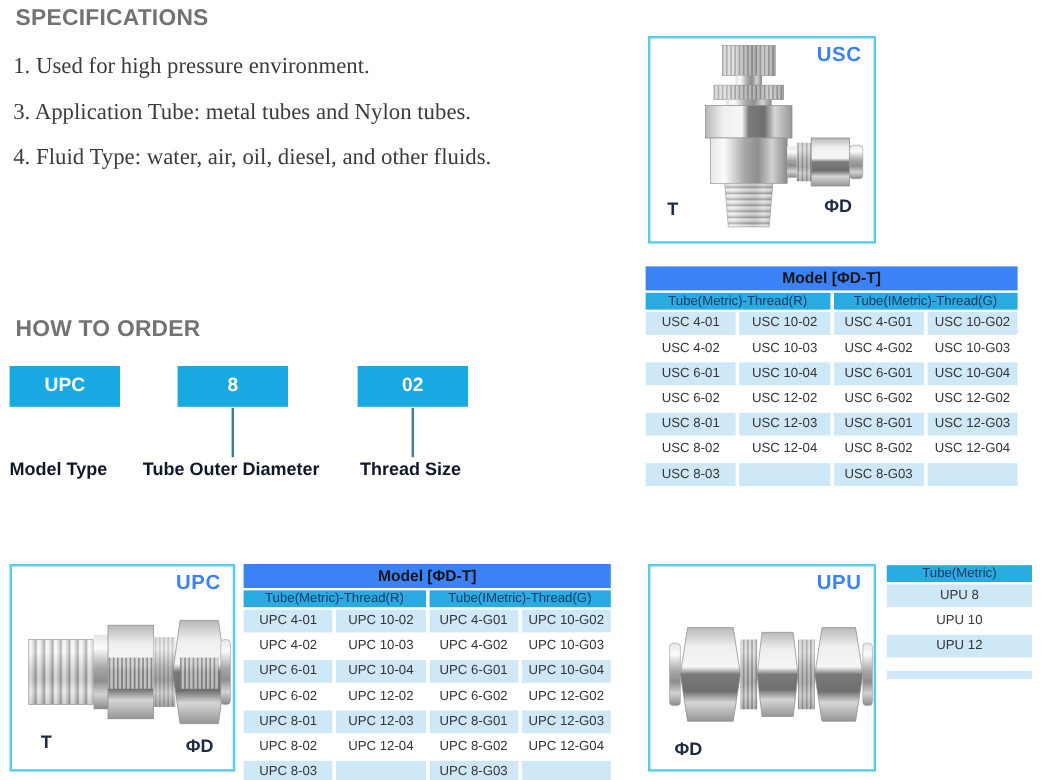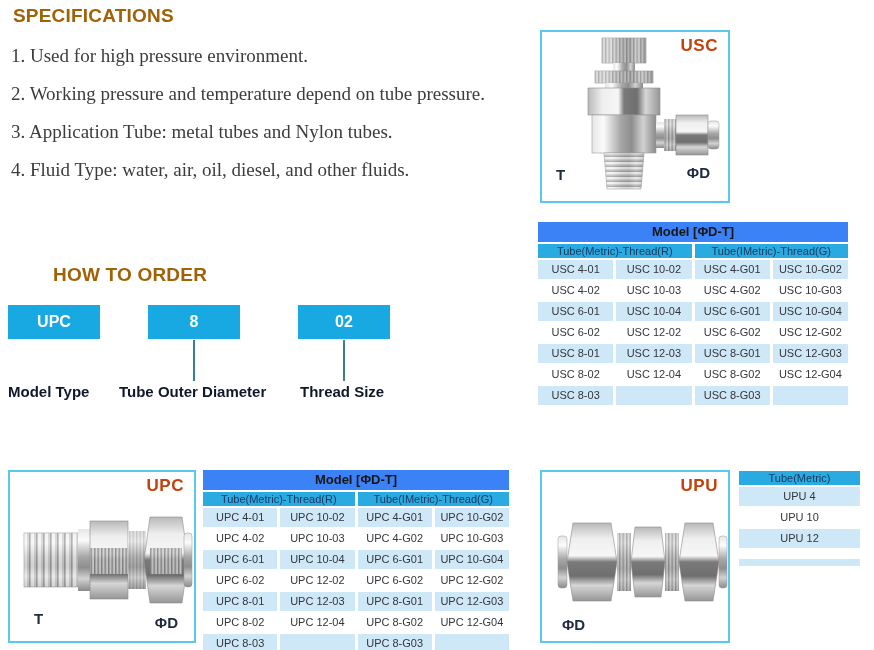--- a/index.html
+++ b/index.html
@@ -1,35 +1,35 @@
 <!DOCTYPE html>
 <html><head>
 <meta charset="utf-8">
 <style>
   html,body { margin:0; padding:0; background:#ffffff; }
   .canvas {
     position:relative; width:874px; height:650px; background:#ffffff;
     font-family:"Liberation Sans", sans-serif; overflow:hidden;
   }
   .section-title {
-    position:absolute; font-size:19px; font-weight:bold; color:#a16207; letter-spacing:.2px;
+    position:absolute; font-size:19px; font-weight:bold; color:#737373; letter-spacing:.2px;
   }
   .spec-list { position:absolute; left:11px; top:47px; width:520px; }
   .spec-item { font-size:19px; color:#3C3C3C; margin-bottom:21px; line-height:17px;font-family:Liberation Serif, serif; }
 
   .order-box {
     position:absolute; width:92px; height:34px; background:#18A8E2; color:#ffffff;
     font-weight:bold; font-size:16px; display:flex; align-items:center; justify-content:center;
   }
   .connector { position:absolute; width:2px; height:41px; top:340px; background:#3A7F93; }
   .order-label { position:absolute; top:383px; font-size:15px; font-weight:bold; color:#0f172a; white-space:nowrap; }
 
   .img-box { position:absolute; background:#ffffff; border:2px solid #5BC8F0; box-sizing:border-box; }
   .img-box svg { display:block; }
-  .prod-name { position:absolute; top:4px; right:10px; font-size:17px; font-weight:bold; color:#c2410c; letter-spacing:.5px; }
+  .prod-name { position:absolute; top:4px; right:10px; font-size:17px; font-weight:bold; color:#3b82f6; letter-spacing:.5px; }
   .fit-label { position:absolute; font-size:15px; font-weight:bold; color:#1E2A44; }
 
   .model-table { position:absolute; display:grid; column-gap:3px; row-gap:2px; background:#ffffff; }
   .model-table .tt { grid-column:1/-1; background:#3b82f6; color:#161616; font-weight:bold; font-size:13px; text-align:center; padding:2px 0 3px; }
   .model-table .th { background:#29ABE2; color:#173A63; font-size:11px; text-align:center; padding:1px 0; white-space:nowrap; }
   .model-table .td { font-size:11px; color:#35353B; text-align:center; padding:3px 0 4px; white-space:nowrap; }
   .model-table .row-a { background:#CFE8F7; }
   .model-table .row-b { background:#FFFFFF; }
 </style>
 </head>
@@ -86,26 +86,25 @@
       <pattern id="knurl" width="3.5" height="6" patternUnits="userSpaceOnUse">
         <rect width="3.5" height="6" fill="#cfcfcf"></rect>
           <rect width="1.4" height="6" fill="#7f7f7f"></rect>
       </pattern>
     </defs>
   </svg>
 
   <div class="section-title" style="left:13px; top:5px;">SPECIFICATIONS</div>
   <div class="spec-list">
     <div class="spec-item">1. Used for high pressure environment.</div>
-    <div class="spec-item">2. Working pressure and temperature depend on tube pressure.</div>
     <div class="spec-item">3. Application Tube: metal tubes and Nylon tubes.</div>
     <div class="spec-item">4. Fluid Type: water, air, oil, diesel, and other fluids.</div>
   </div>
 
-  <div class="section-title" style="left:13px; top:264px;margin-left:40px;">HOW TO ORDER</div>
+  <div class="section-title" style="left:13px; top:264px;">HOW TO ORDER</div>
   <div class="order-box" style="left:8px;  top:305px;">UPC</div>
   <div class="order-box" style="left:148px;top:305px;">8</div>
   <div class="order-box" style="left:298px;top:305px;">02</div>
   <div class="connector" style="left:193px;"></div>
   <div class="connector" style="left:343px;"></div>
   <div class="order-label" style="left:8px;">Model Type</div>
   <div class="order-label" style="left:119px;">Tube Outer Diameter</div>
   <div class="order-label" style="left:300px;">Thread Size</div>
 
   <div class="img-box" style="left:540px; top:30px; width:190px; height:173px;">
@@ -228,20 +227,20 @@
       <rect x="123" y="61" width="14" height="58" fill="url(#cylV)" opacity="0.4"></rect>
       <polygon points="137,90 143,51 171,51 177,90 171,129 143,129" fill="url(#hexV)" stroke="#8a8a8a" stroke-width="0.6"></polygon>
       <rect x="177" y="64" width="8" height="52" rx="3" fill="url(#cylV)" stroke="#9a9a9a" stroke-width="0.5"></rect>
     </svg>
     <div class="prod-name">UPU</div>
     <div class="fit-label" style="left:20px; bottom:8px;">ΦD</div>
   </div>
 
   <div class="model-table" style="left: 739px; top: 471px; width: 121px; grid-template-columns: repeat(1, 1fr);">
       <div class="th">Tube(Metric)</div>
-      <div class="td row-a">UPU 4</div>
+      <div class="td row-a">UPU 8</div>
       <div class="td row-b">UPU 10</div>
       <div class="td row-a">UPU 12</div>
       <div class="td row-b"></div>
       <div class="td row-a"></div>
     </div>
 
 </div>
 
 </body></html>

